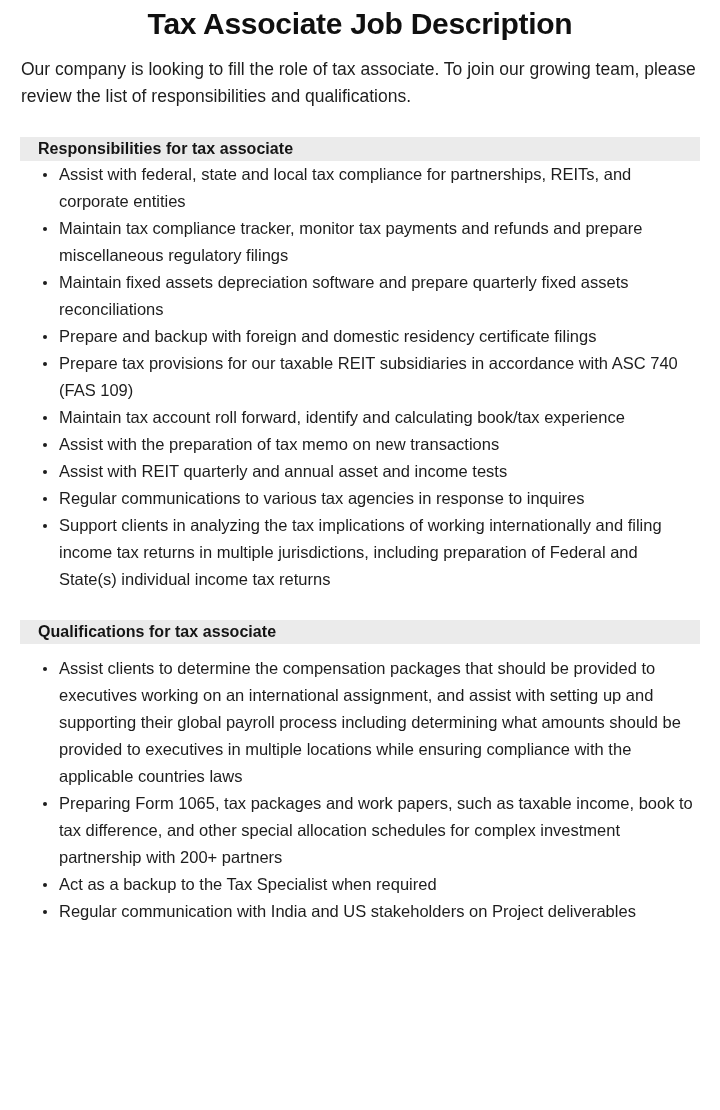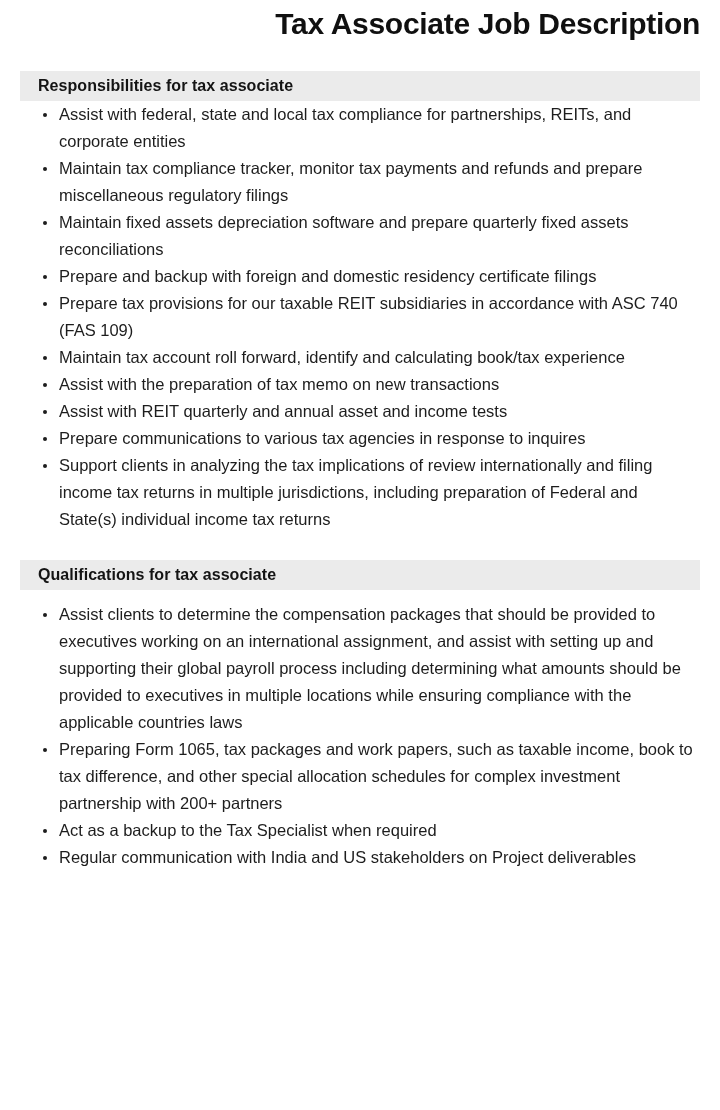--- a/index.html
+++ b/index.html
@@ -18,42 +18,42 @@
   }
 
   .page {
     width: 720px;
     padding: 0 20px;
   }
 
   .doc-title {
     font-size: 30px;
     font-weight: bold;
-    text-align: right;
+    text-align: center;
     letter-spacing: -0.3px;
     color: #101010;
     margin: 0;
     padding: 4px 0 0 0;
     line-height: 40px;
   }
 
   .intro {
     font-size: 17.5px;
     line-height: 27px;
     color: #1d1d1d;
     margin: 12px 0 0 1px;
     padding: 0;
     max-width: 676px;
   }
 
   .section { margin: 0; }
 
   .section-head {
     background: #ebebeb;
-    height: 30px;
+    height: 24px;
     display: flex;
     align-items: center;
     padding-left: 18px;
     margin-top: 27px;
   }
   .section-head-title {
     font-size: 16px;
     font-weight: bold;
     color: #141414;
     letter-spacing: 0.05px;
@@ -86,37 +86,38 @@
   .list-wrap { padding-top: 11px; }
   .list-wrap.first { padding-top: 0; }
 </style>
 </head>
 <body>
 
 <div class="page">
 
   <h1 class="doc-title">Tax Associate Job Description</h1>
 
+  <p class="intro">Our company is looking to fill the role of tax associate. To join our growing team, please review the list of responsibilities and qualifications.</p>
 
   <div class="section">
     <div class="section-head">
       <span class="section-head-title">Responsibilities for tax associate</span>
     </div>
     <div class="list-wrap first">
       <ul class="items">
         <li>Assist with federal, state and local tax compliance for partnerships, REITs, and corporate entities</li>
         <li>Maintain tax compliance tracker, monitor tax payments and refunds and prepare miscellaneous regulatory filings</li>
         <li>Maintain fixed assets depreciation software and prepare quarterly fixed assets reconciliations</li>
         <li>Prepare and backup with foreign and domestic residency certificate filings</li>
         <li>Prepare tax provisions for our taxable REIT subsidiaries in accordance with ASC 740 (FAS 109)</li>
         <li>Maintain tax account roll forward, identify and calculating book/tax experience</li>
         <li>Assist with the preparation of tax memo on new transactions</li>
         <li>Assist with REIT quarterly and annual asset and income tests</li>
-        <li>Prepare communications to various tax agencies in response to inquires</li>
-        <li>Support clients in analyzing the tax implications of review internationally and filing income tax returns in multiple jurisdictions, including preparation of Federal and State(s) individual income tax returns</li>
+        <li>Regular communications to various tax agencies in response to inquires</li>
+        <li>Support clients in analyzing the tax implications of working internationally and filing income tax returns in multiple jurisdictions, including preparation of Federal and State(s) individual income tax returns</li>
       </ul>
     </div>
   </div>
 
   <div class="section">
     <div class="section-head">
       <span class="section-head-title">Qualifications for tax associate</span>
     </div>
     <div class="list-wrap">
       <ul class="items">

